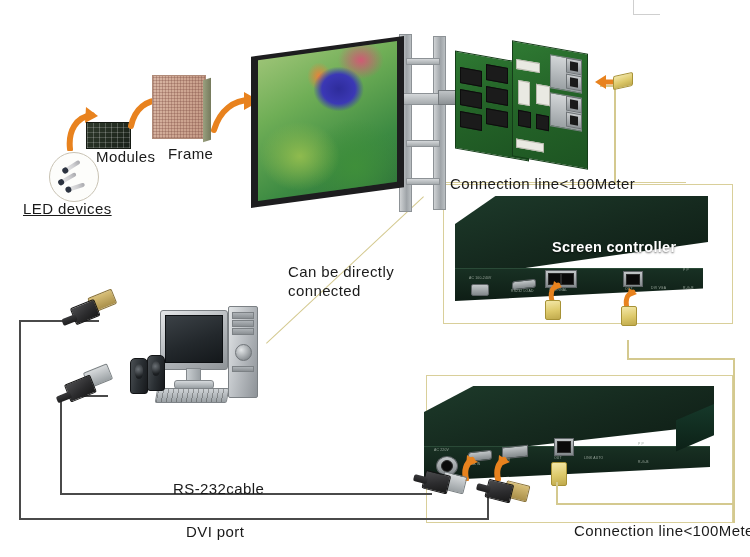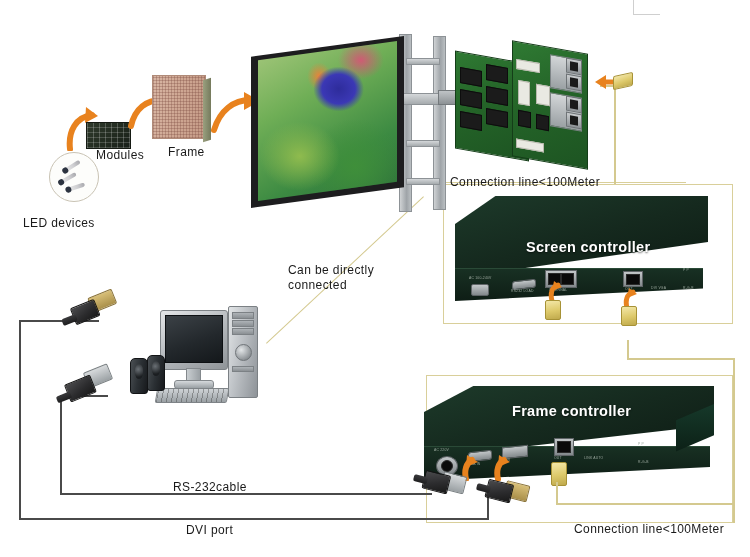--- a/index.html
+++ b/index.html
@@ -17,21 +17,21 @@
     background: #ffffff;
     overflow: hidden;
   }
   .lbl {
     position: absolute;
     color: #1a1a1a;
     font-family: "Liberation Sans", sans-serif;
     white-space: nowrap;
     line-height: 1.25;
   }
-  .lbl-14 { font-size: 12px; letter-spacing: .4px; }
+  .lbl-14 { font-size: 15px; letter-spacing: .4px; }
   .lbl-center { text-align: left; white-space: normal; }
   .lbl-white {
     color: #ffffff;
     font-weight: bold;
     font-size: 14.5px;
     letter-spacing: .3px;
     text-shadow: 0 1px 2px rgba(0,0,0,.6);
   }
   .box-yellow {
     position: absolute;
@@ -341,21 +341,21 @@
 
   <div class="line-black" style="left:60px; top:395px; width:2px; height:100px;"></div>
   <div class="line-black" style="left:60px; top:395px; width:48px; height:2px;"></div>
   <div class="line-black" style="left:60px; top:493px; width:372px; height:2px;"></div>
 
   <div class="led-circle" style="left:49px; top:152px; width:48px; height:48px;">
     <div class="led-pin" style="left:14px; top:11px; transform: rotate(-32deg);"></div>
     <div class="led-pin" style="left:10px; top:23px; transform: rotate(-30deg);"></div>
     <div class="led-pin" style="left:18px; top:32px; transform: rotate(-18deg);"></div>
   </div>
-  <div class="lbl lbl-14" style="left:23px; top:216px;">LED devices</div>
+  <div class="lbl lbl-14" style="left:23px; top:200px;text-decoration:underline;">LED devices</div>
 
   <svg class="arrow" style="left:62px; top:107px; width:36px; height:44px;" viewBox="0 0 36 44">
     <path d="M8 42 C6 24 14 10 30 8" stroke="#e8821e" stroke-width="6" fill="none" stroke-linecap="round"></path>
     <path d="M24 0 L36 9 L23 16 Z" fill="#e8821e"></path>
   </svg>
 
   <div class="module" style="left:86px; top:122px; width:43px; height:25px;"></div>
   <div class="lbl lbl-14" style="left:96px; top:148px;">Modules</div>
 
   <svg class="arrow" style="left:127px; top:92px; width:42px; height:38px;" viewBox="0 0 42 38">
@@ -443,21 +443,21 @@
     <div class="port-dark" style="left:93px; top:77px; width:11px; height:10px;"></div>
     <div class="port-dark" style="left:106px; top:77px; width:11px; height:10px;"></div>
     <div class="port-txt" style="left:94px; top:92px;">INTERNAL</div>
     <div class="port" style="left:168px; top:75px; width:18px; height:14px;"></div>
     <div class="port-dark" style="left:171px; top:78px; width:12px; height:9px;"></div>
     <div class="port-txt" style="left:170px; top:91px;">OUT</div>
     <div class="port-txt" style="left:196px; top:90px;">DVI  VGA</div>
     <div class="port-txt" style="left:228px; top:72px;">P  P</div>
     <div class="port-txt" style="left:228px; top:90px;">R-G-B</div>
   </div>
-  <div class="lbl lbl-white" style="left:526px; top:238px;">Screen controller</div>
+  <div class="lbl lbl-white" style="left:552px; top:238px;">Screen controller</div>
 
   <svg class="arrow" style="left:546px; top:281px; width:16px; height:22px;" viewBox="0 0 16 22">
     <path d="M6 20 C4 12 6 6 12 4" stroke="#e8821e" stroke-width="5" fill="none" stroke-linecap="round"></path>
     <path d="M8 0 L16 6 L6 10 Z" fill="#e8821e"></path>
   </svg>
   <div class="plug-yellow" style="left:545px; top:300px; width:14px; height:18px;"></div>
 
   <svg class="arrow" style="left:621px; top:288px; width:16px; height:22px;" viewBox="0 0 16 22">
     <path d="M6 20 C4 12 6 6 12 4" stroke="#e8821e" stroke-width="5" fill="none" stroke-linecap="round"></path>
     <path d="M8 0 L16 6 L6 10 Z" fill="#e8821e"></path>
@@ -479,21 +479,20 @@
     <div class="port-txt" style="left:44px; top:76px;">VGA  IN</div>
     <div class="port" style="left:78px; top:60px; width:24px; height:10px; transform: skewY(-6deg);"></div>
     <div class="port-txt" style="left:80px; top:72px;">DVI</div>
     <div class="port" style="left:130px; top:52px; width:18px; height:16px;"></div>
     <div class="port-dark" style="left:133px; top:55px; width:12px; height:10px;"></div>
     <div class="port-txt" style="left:130px; top:70px;">OUT</div>
     <div class="port-txt" style="left:160px; top:70px;">LINK  AUTO</div>
     <div class="port-txt" style="left:214px; top:56px;">P  P</div>
     <div class="port-txt" style="left:214px; top:74px;">R-G-B</div>
   </div>
-  <div class="lbl lbl-white" style="left:512px; top:402px;">Frame controller</div>
 
   <div class="plug-yellow" style="left:551px; top:462px; width:14px; height:22px;"></div>
   <div class="line-yellow" style="left:556px; top:482px; width:1.8px; height:22px;"></div>
   <div class="line-yellow" style="left:556px; top:503px; width:178px; height:1.8px;"></div>
 
   <div class="lbl lbl-14" style="left:574px; top:522px;">Connection line&lt;100Meter</div>
 
   <svg class="arrow" style="left:458px; top:455px; width:22px; height:26px;" viewBox="0 0 22 26">
     <path d="M8 24 C6 16 8 8 14 5" stroke="#e8821e" stroke-width="6" fill="none" stroke-linecap="round"></path>
     <path d="M9 0 L20 7 L8 12 Z" fill="#e8821e"></path>

